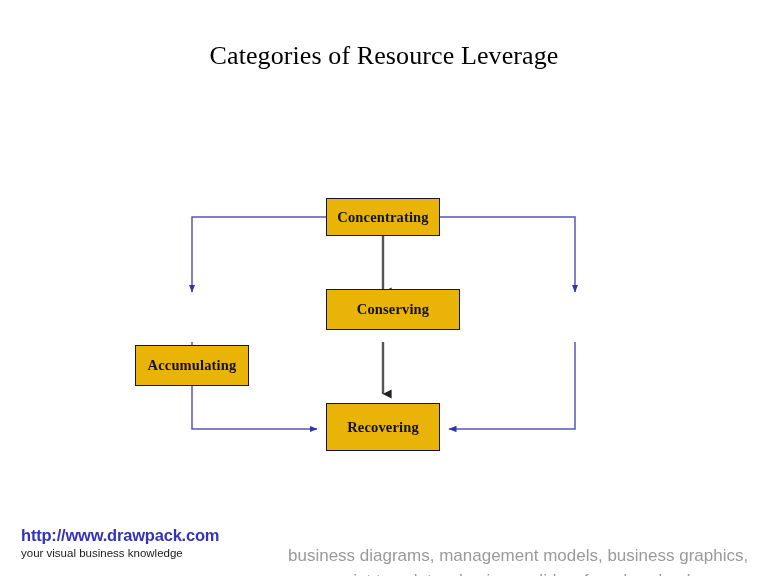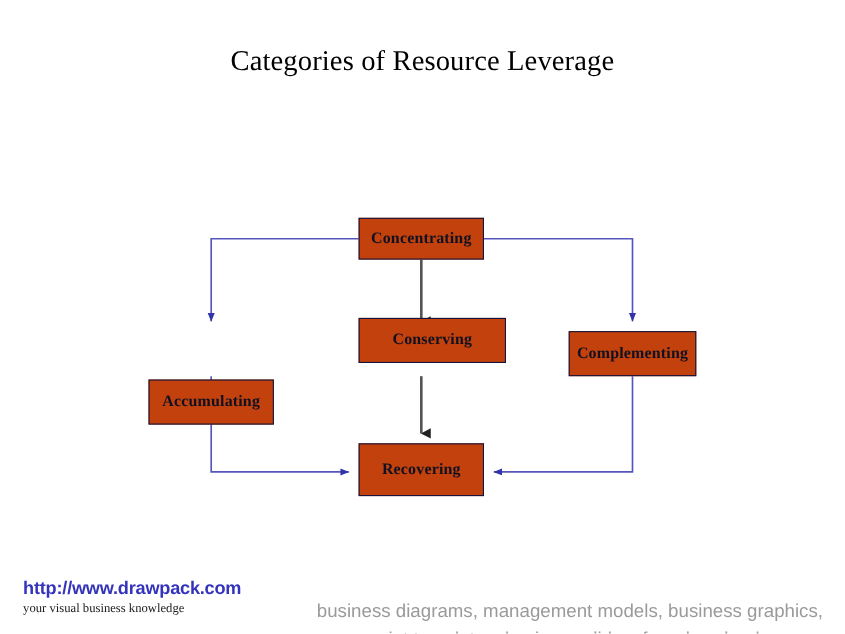--- a/index.html
+++ b/index.html
@@ -52,21 +52,21 @@
     top: 0;
     width: 768px;
     height: 500px;
     overflow: visible;
   }
 
   
   .node {
     position: absolute;
     box-sizing: border-box;
-    background: #c2410c;
+    background: #eab308;
     border: 1.6px solid #14143c;
     display: flex;
     align-items: center;
     justify-content: center;
     font-family: "Liberation Serif", "DejaVu Serif", serif;
     font-weight: bold;
     font-size: 14.5px;
     color: #111122;
     letter-spacing: 0.15px;
     white-space: nowrap;
@@ -96,21 +96,21 @@
   .footer-url {
     font-family: Liberation Sans, sans-serif;
     font-size: 16.5px;
     font-weight: bold;
     color: #3333bb;
     letter-spacing: -0.2px;
     line-height: 1.1;
     white-space: nowrap;
   }
   .footer-tagline {
-    font-family: Liberation Serif, serif;
+    font-family: Liberation Sans, sans-serif;
     font-size: 11.5px;
     font-weight: 400;
     color: #1a1a1a;
     line-height: 1.3;
     margin-top: 2px;
     white-space: nowrap;
   }
   .footer-keywords {
     position: absolute;
     left: 288px;
@@ -154,21 +154,20 @@
 
       <path d="M575,342 L575,429 L449,429" fill="none" stroke="#5555bb" stroke-width="1.5" marker-end="url(#arrow-blue)"></path>
     </svg>
 
     <div class="node node-concentrating">Concentrating</div>
 
     <div class="node node-accumulating">Accumulating</div>
 
     <div class="node node-conserving">Conserving</div>
 
-    <div class="node node-complementing">Complementing</div>
 
     <div class="node node-recovering">Recovering</div>
 
   </div>
 
   <div class="footer">
     <div class="footer-brand">
       <div class="footer-url">http://www.drawpack.com</div>
       <div class="footer-tagline">your visual business knowledge</div>
     </div>

